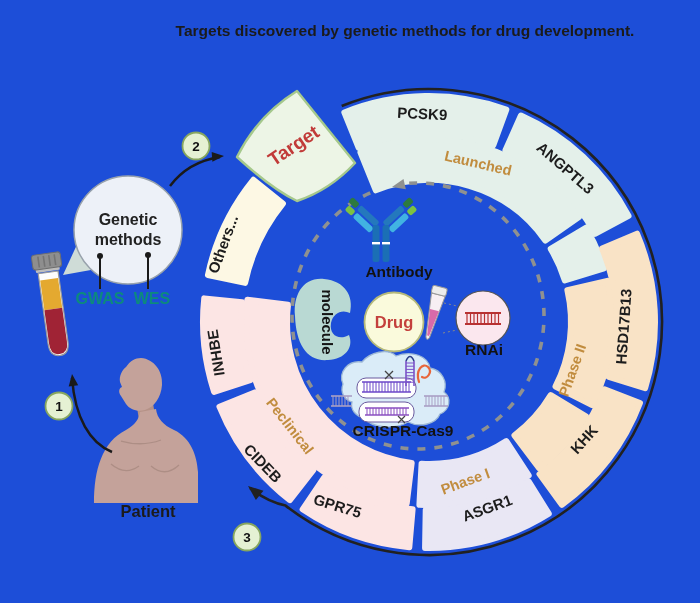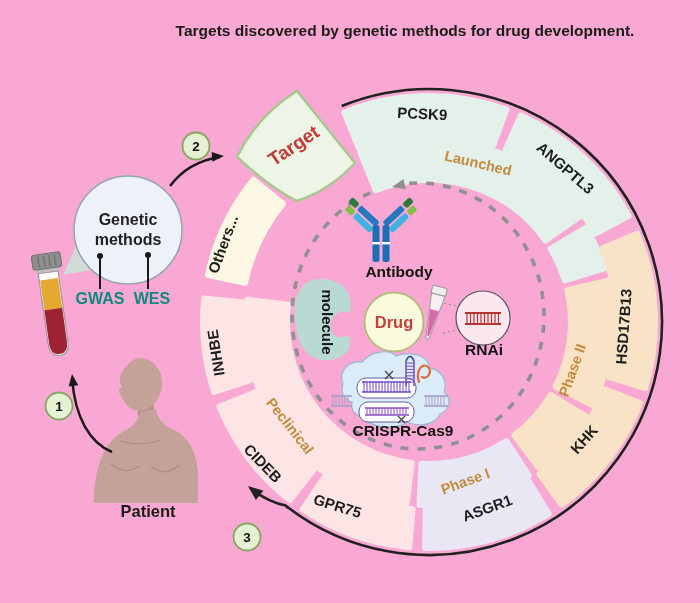--- a/index.html
+++ b/index.html
@@ -1,16 +1,16 @@
 <!DOCTYPE html>
 <html><head>
 <meta charset="utf-8">
 <style>
   html,body{margin:0;padding:0;background:#ffffff;}
-  .stage{position:relative;width:700px;height:603px;background:#f9a8d4;overflow:hidden;
+  .stage{position:relative;width:700px;height:603px;background:#1d4ed8;overflow:hidden;
          font-family:"Liberation Sans","DejaVu Sans",sans-serif;}
   svg{display:block;}
   text{text-anchor:middle;}
   .title-text{font:bold 15.5px "Liberation Sans","DejaVu Sans",sans-serif;fill:#1b1b1b;}
   .gene-label{font:bold 15px "Liberation Sans","DejaVu Sans",sans-serif;fill:#1c1c1c;}
   .phase-label{font:bold 14.5px "Liberation Sans","DejaVu Sans",sans-serif;fill:#c18c3e;}
   .icon-label{font:bold 15.5px "Liberation Sans","DejaVu Sans",sans-serif;fill:#121212;}
   .target-text{font:bold 19px "Liberation Sans","DejaVu Sans",sans-serif;fill:#c13a38;}
   .drug-text{font:bold 16.5px "Liberation Sans","DejaVu Sans",sans-serif;fill:#c4403c;}
   .molecule-text{font:bold 15px "Liberation Sans","DejaVu Sans",sans-serif;fill:#151515;}

